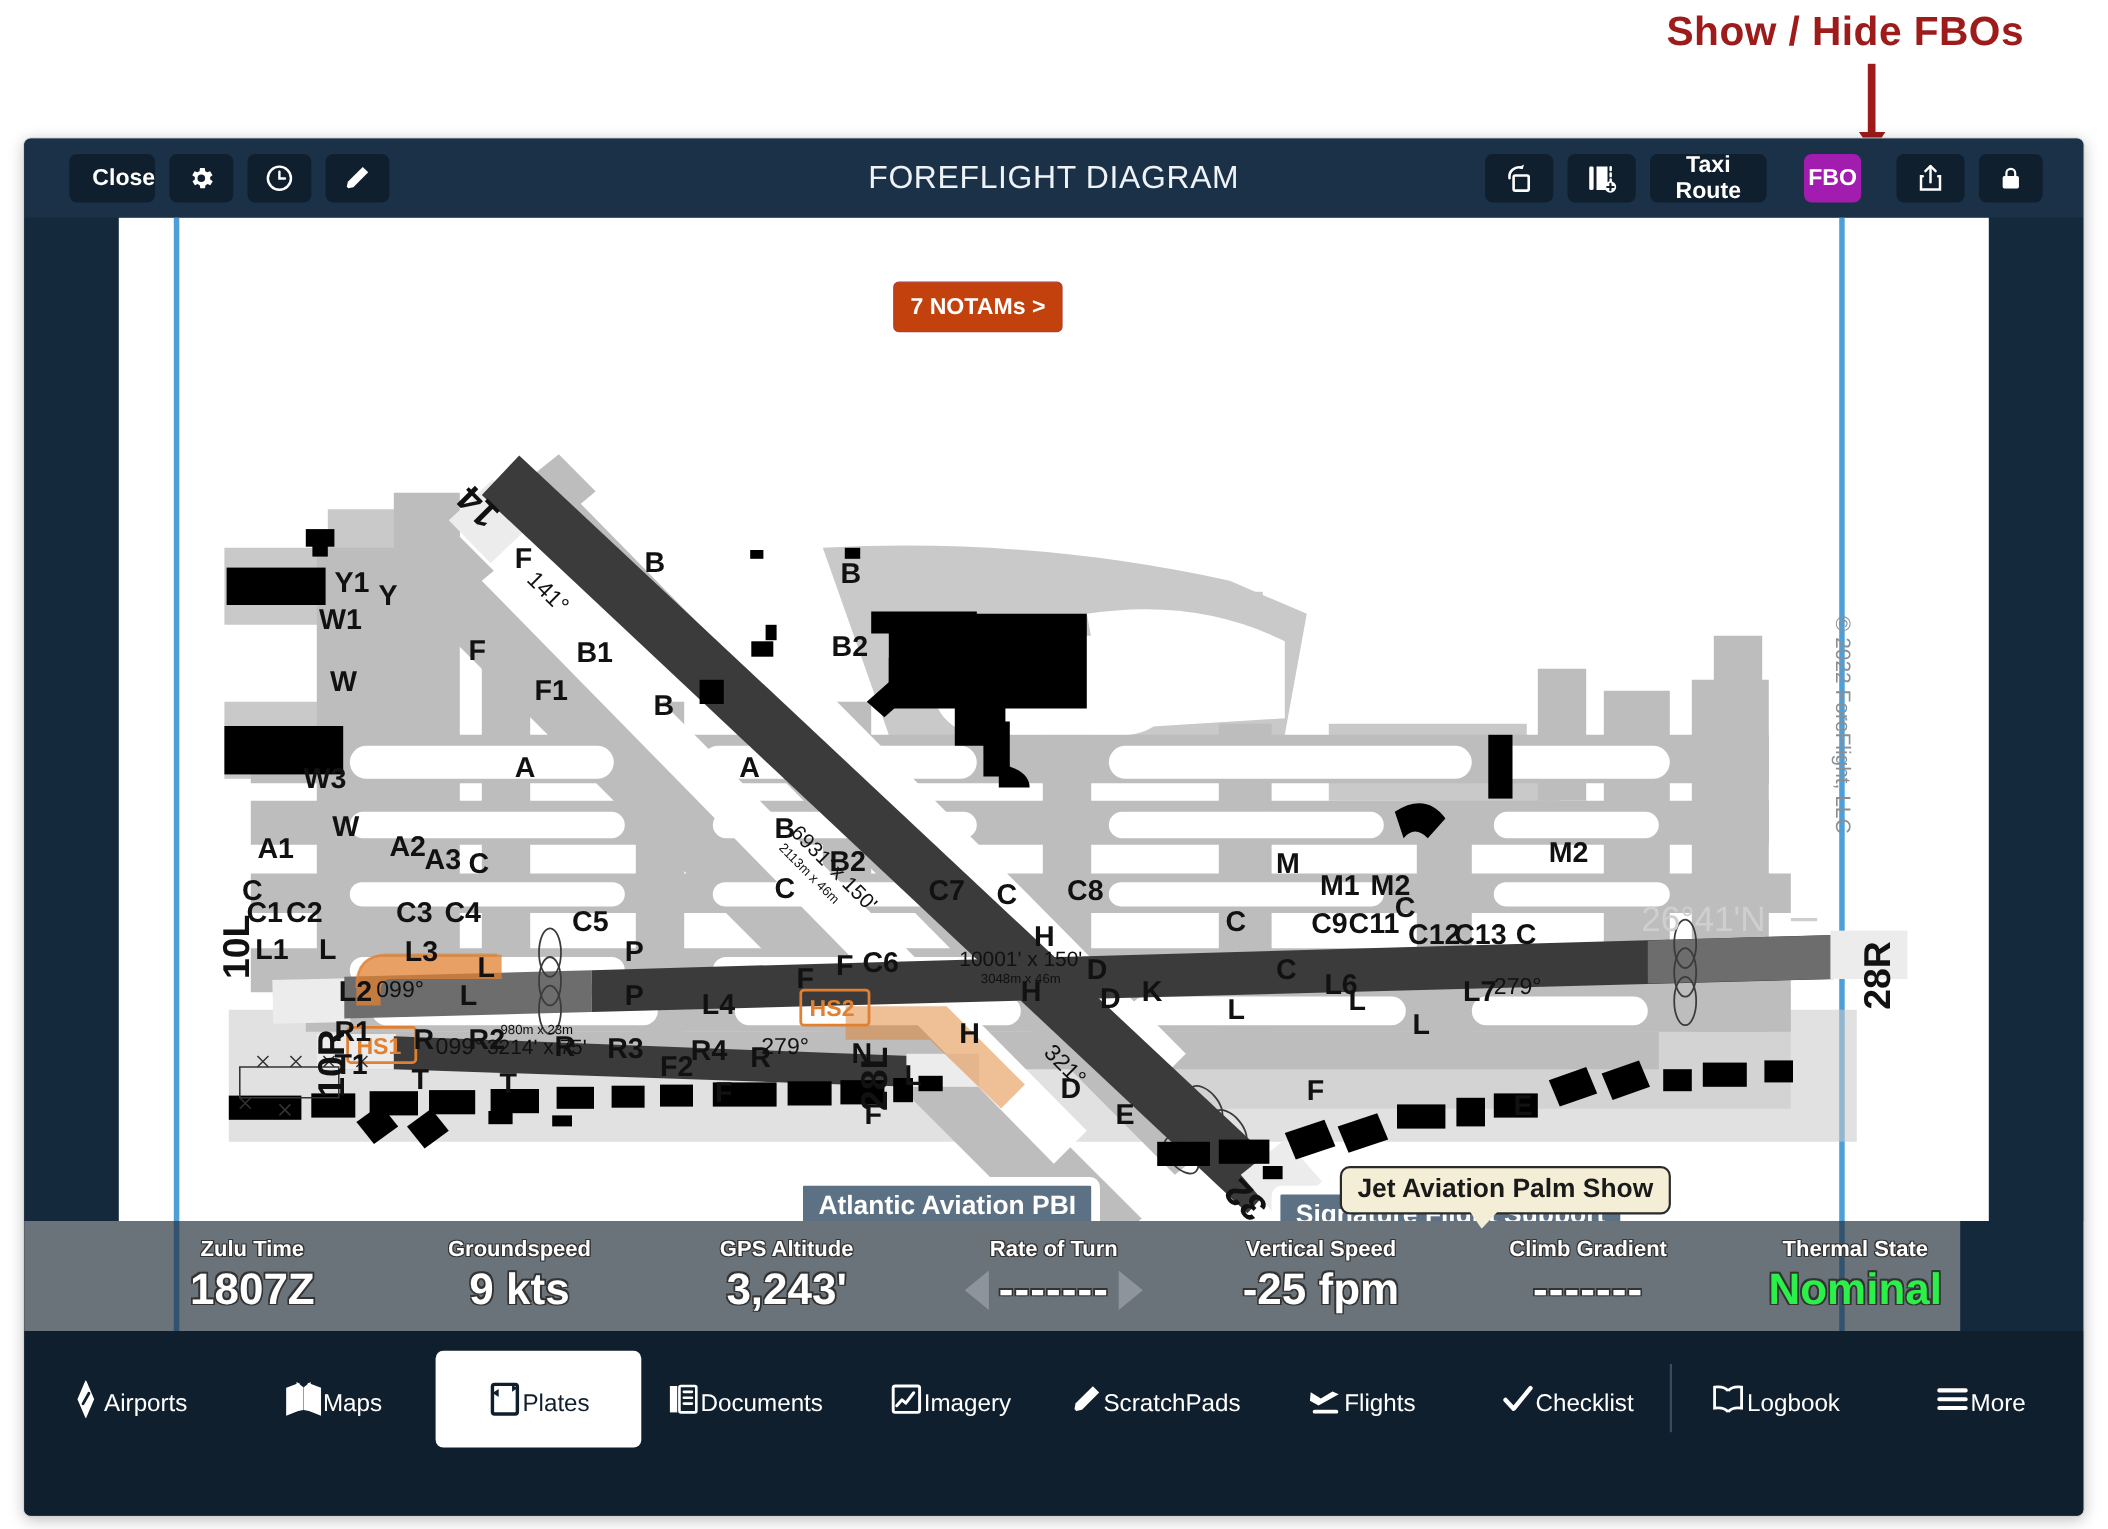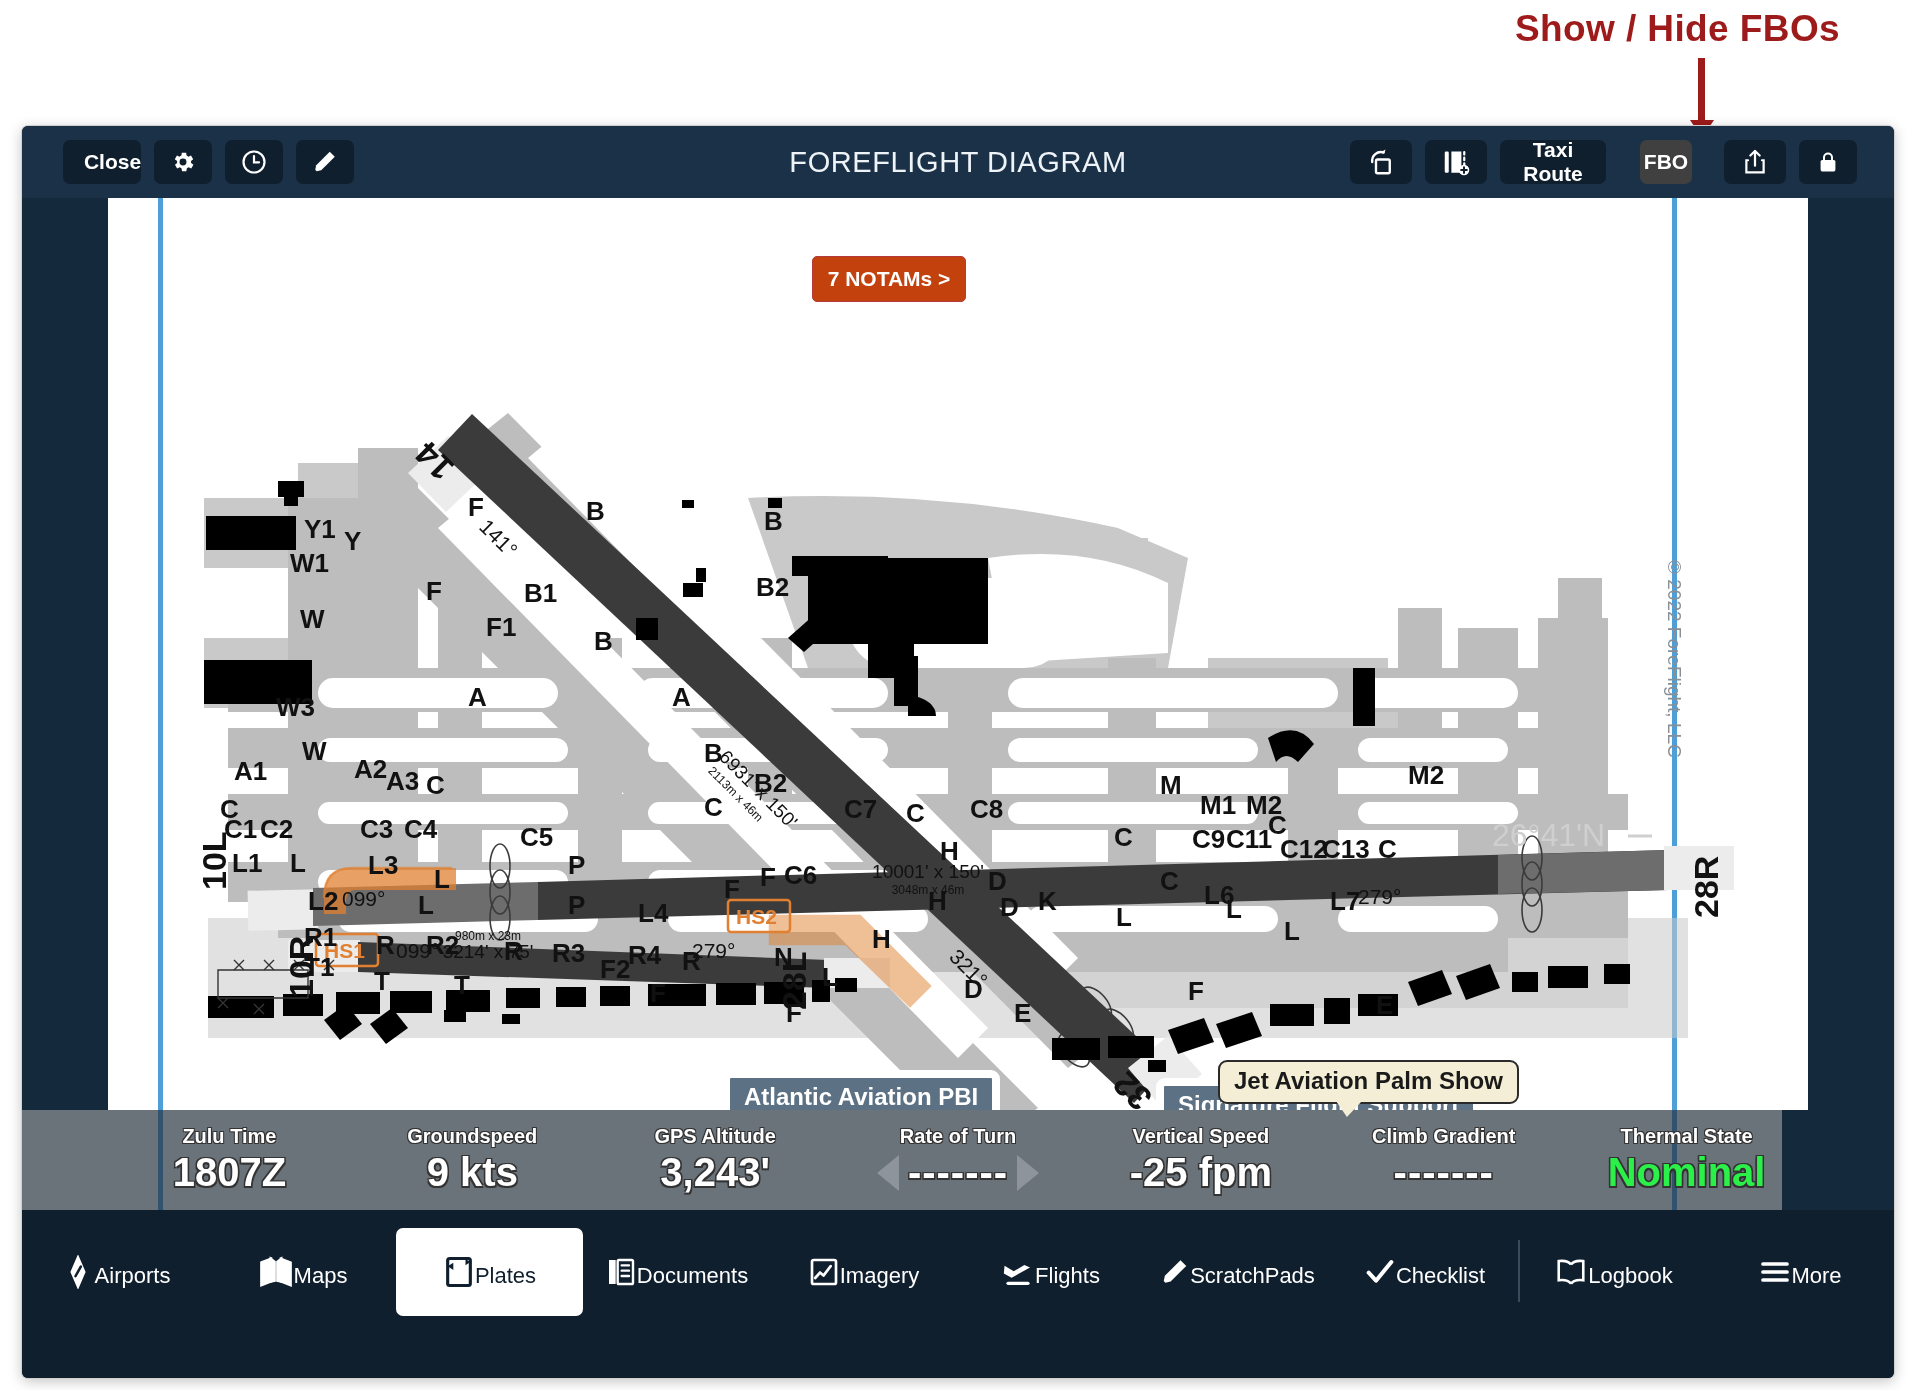--- a/index.html
+++ b/index.html
@@ -26,21 +26,21 @@
           font-family:"Liberation Sans", sans-serif;font-size:21px;font-weight:bold;
           display:flex;align-items:center;justify-content:center;padding:0 14px;}
   .tb-btn svg{display:block;}
   #btn-close{left:41px;width:78px;padding-left:35px;}
   #btn-settings{left:132px;width:58px;}
   #btn-clock{left:203px;width:58px;}
   #btn-annotate{left:274px;width:58px;}
   #btn-rotate{left:1328px;width:62px;}
   #btn-binder{left:1403px;width:62px;}
   #btn-taxiroute{left:1478px;width:106px;}
-  #btn-fbo{left:1618px;width:52px;background:#404040;}
+  #btn-fbo{left:1618px;width:52px;background:#a21caf;}
   #btn-share{left:1702px;width:62px;}
   #btn-lock{left:1777px;width:58px;}
   #app-title{position:absolute;left:0;right:0;top:0;height:72px;
              line-height:72px;text-align:center;color:#eef3f7;
              font-size:29px;letter-spacing:.6px;pointer-events:none;}
 
   
   #plate{position:absolute;left:0;top:72px;width:1872px;height:912px;
          background:#15293c;}
   #plate-page{position:absolute;left:86px;top:0;width:1700px;height:912px;
@@ -631,39 +631,39 @@
         <svg width="32" height="32" viewBox="0 0 24 24" fill="none" stroke="currentColor" stroke-width="2">
           <rect x="3" y="3" width="18" height="18" rx="1.4"></rect>
           <path d="M5.4 16.5 9 12.4l2.6 2.3L17 7.6" stroke-linecap="round" stroke-linejoin="round"></path>
         </svg>
       </span>
       <span class="tlabel">Imagery</span>
     </div>
 
     <div class="tab">
       <span>
+        <svg width="30" height="30" viewBox="0 0 24 24" fill="currentColor">
+          <path d="M3 19.2 3.9 15 16.4 2.5l4.6 4.6L8.5 19.6 4.3 20.5z"></path>
+        </svg>
+      </span>
+      <span class="tlabel">ScratchPads</span>
+    </div>
+
+    <div class="tab">
+      <span>
         <svg width="34" height="32" viewBox="0 0 24 22" fill="none" stroke="currentColor" stroke-width="2">
           <path d="M2.5 6.5 9 10.5l7.5-4.5 4 1.8-13 7.2-5.5-3z" fill="currentColor" stroke="none"></path>
           <path d="M5 19h14" stroke-linecap="round" stroke-width="2.4"></path>
         </svg>
       </span>
       <span class="tlabel">Flights</span>
     </div>
 
     <div class="tab">
       <span>
-        <svg width="30" height="30" viewBox="0 0 24 24" fill="currentColor">
-          <path d="M3 19.2 3.9 15 16.4 2.5l4.6 4.6L8.5 19.6 4.3 20.5z"></path>
-        </svg>
-      </span>
-      <span class="tlabel">ScratchPads</span>
-    </div>
-
-    <div class="tab">
-      <span>
         <svg width="32" height="30" viewBox="0 0 24 22" fill="none" stroke="currentColor" stroke-width="3" stroke-linecap="round" stroke-linejoin="round">
           <path d="M3.5 11.5 9 17.5 20.5 3.5"></path>
         </svg>
       </span>
       <span class="tlabel">Checklist</span>
     </div>
 
     <div class="tab-divider"></div>
 
     <div class="tab">

